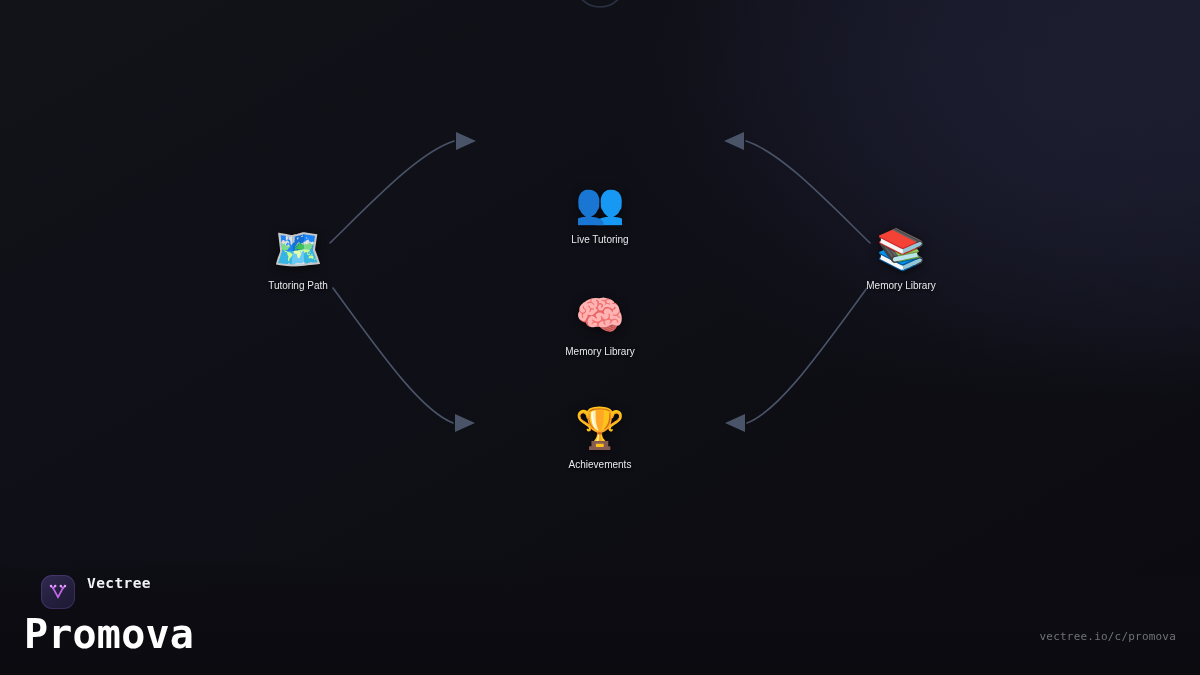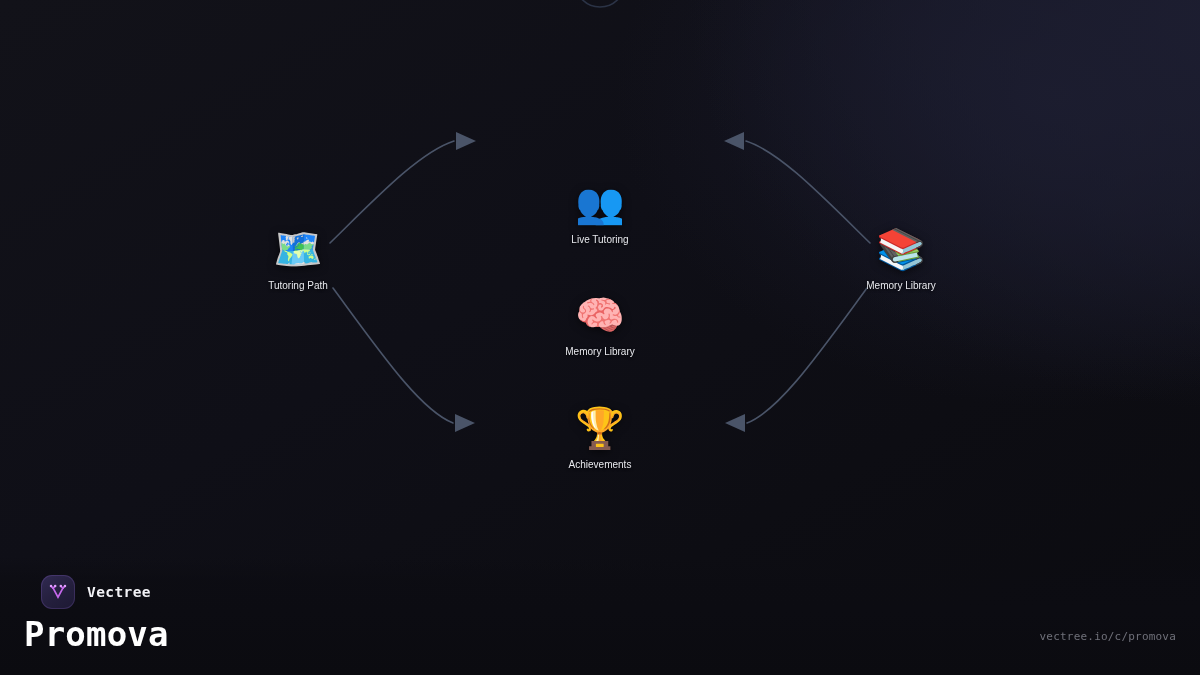--- a/index.html
+++ b/index.html
@@ -85,21 +85,21 @@
     height: 118px;
     padding: 0 24px;
     box-sizing: border-box;
     background: linear-gradient(to top, #0b0b10 0%, #0c0c12 54%, rgba(12,12,18,0.82) 78%, rgba(12,12,18,0) 100%);
   }
   #brand-row {
     position: absolute;
     left: 24px;
     top: 18px;
     display: flex;
-    align-items: center;
+    align-items: flex-start;
     gap: 12px;
     padding-left: 17px;
   }
   #brand-logo {
     width: 34px;
     height: 34px;
     border-radius: 11px;
     background: linear-gradient(145deg, #312a52 0%, #241f3d 55%, #1d1933 100%);
     display: flex;
     align-items: center;
@@ -112,21 +112,21 @@
     font-size: 14.5px;
     font-weight: 700;
     letter-spacing: 0.4px;
     color: #f2f2f6;
   }
   #page-title {
     position: absolute;
     left: 24px;
     bottom: 22px;
     font-family: "DejaVu Sans Mono", "Liberation Mono", monospace;
-    font-size: 34px;
+    font-size: 40px;
     font-weight: 700;
     letter-spacing: 0.2px;
     color: #ffffff;
     line-height: 38px;
   }
   #footer-url {
     position: absolute;
     right: 24px;
     bottom: 32px;
     font-family: "DejaVu Sans Mono", "Liberation Mono", monospace;

